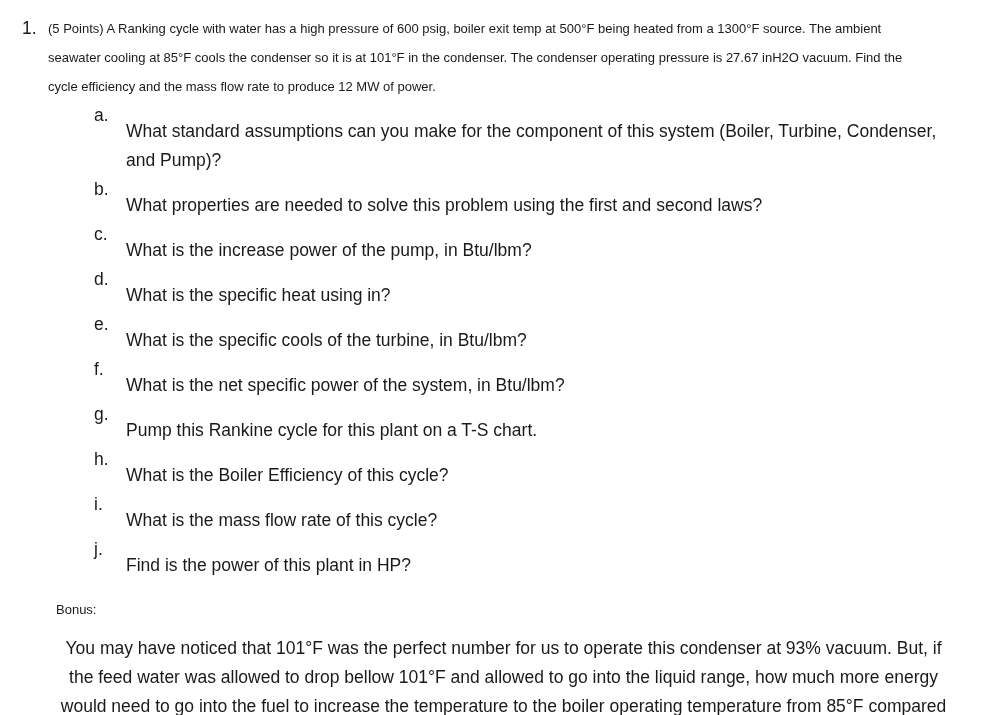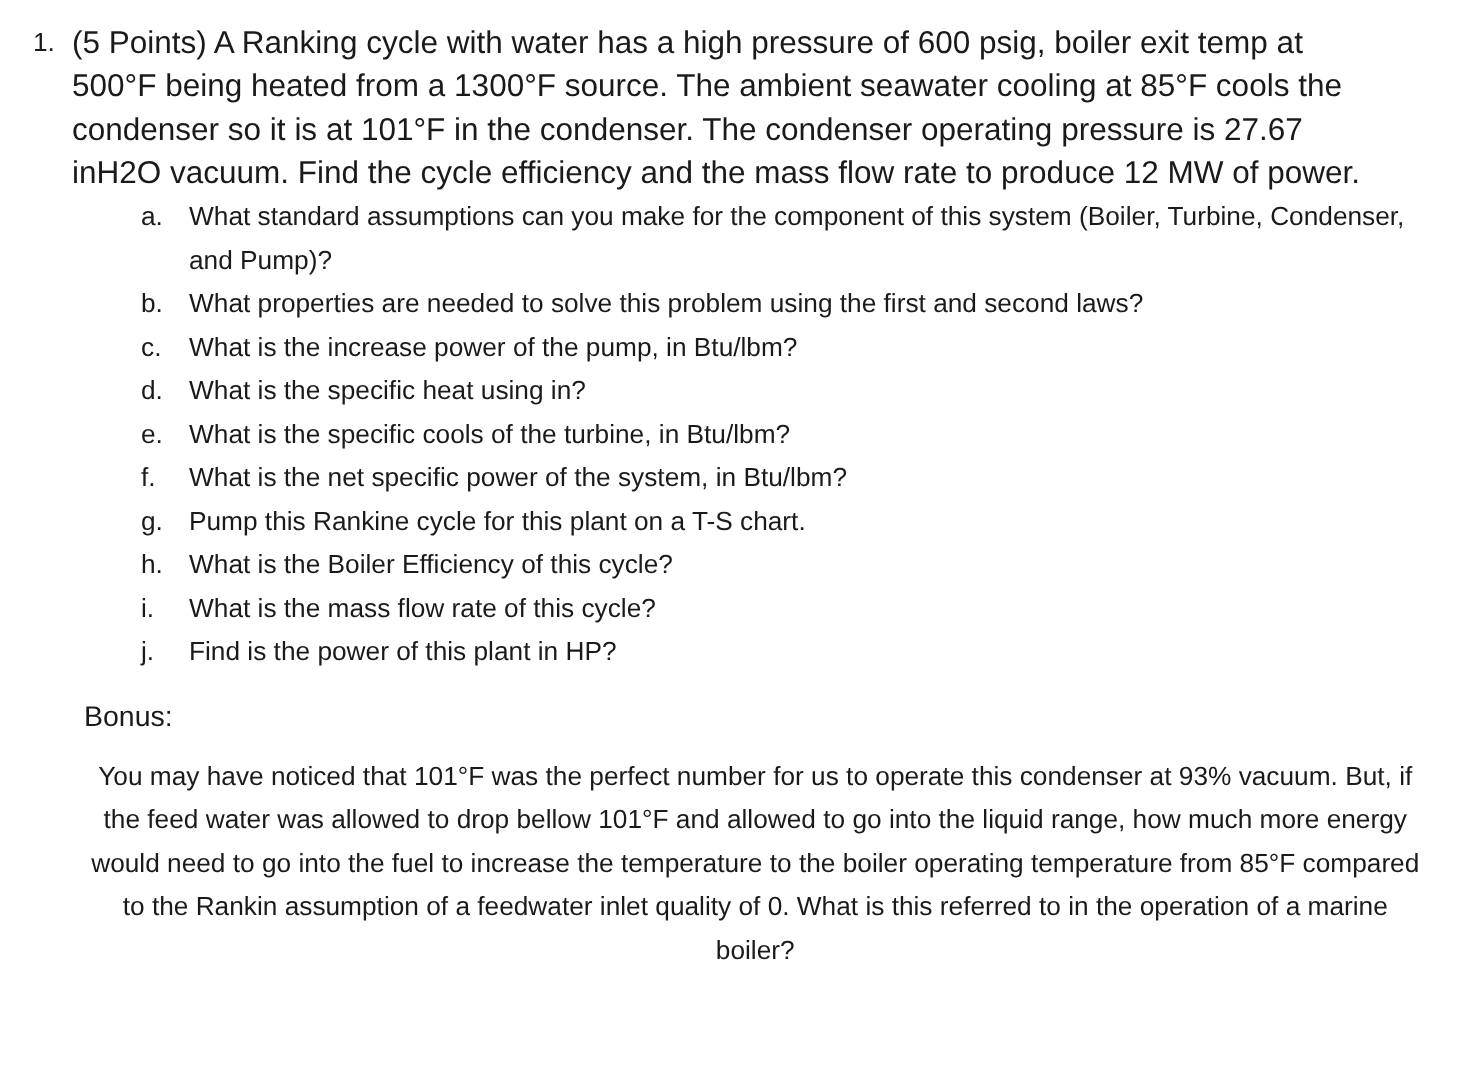--- a/index.html
+++ b/index.html
@@ -31,21 +31,21 @@
     font-size: 17.5px;
     line-height: 29px;
     text-align: left;
     padding-left: 8px;
     box-sizing: border-box;
   }
   .problem-body {
     flex: 1 1 auto;
   }
   .stem {
-    font-size: 21px;
+    font-size: 13px;
     line-height: 29px;
     text-align: left;
     max-width: 880px;
   }
   .sublist {
     margin: 0;
     padding: 0;
     list-style: none;
   }
   .sub-item {
@@ -57,23 +57,24 @@
   }
   .sub-label {
     flex: 0 0 36px;
     width: 36px;
     text-align: left;
     padding-left: 4px;
     box-sizing: border-box;
   }
   .sub-text {
     flex: 1 1 auto;
+    margin-top: 16px;
   }
   .bonus-heading {
-    font-size: 19px;
+    font-size: 13px;
     line-height: 29px;
     margin-top: 15px;
     padding-left: 8px;
   }
   .bonus-para {
     font-size: 17.5px;
     line-height: 29px;
     margin-top: 10px;
     padding-left: 8px;
     max-width: 900px;

